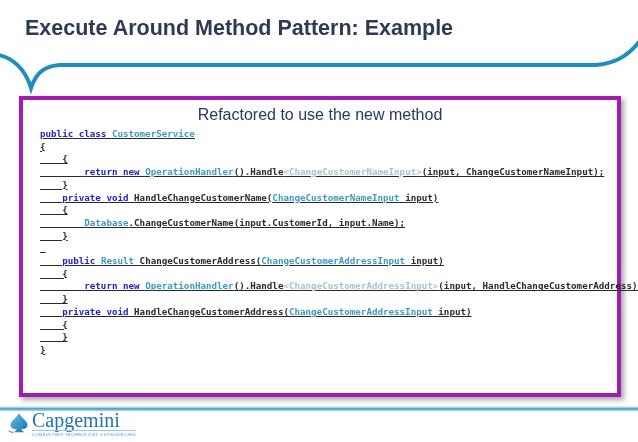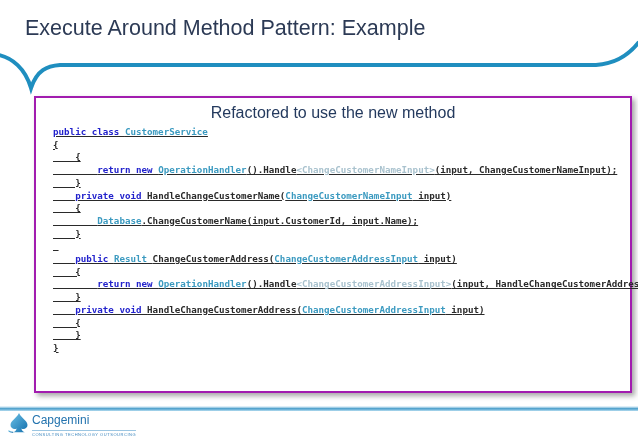--- a/index.html
+++ b/index.html
@@ -2,28 +2,27 @@
 <html><head>
 <meta charset="utf-8">
 <style>
   html,body{margin:0;padding:0;background:#fff;}
   .slide{
     position:relative;width:638px;height:442px;background:#ffffff;
     overflow:hidden;font-family:"Liberation Sans",sans-serif;
   }
   .slide-title{
     position:absolute;left:25px;top:13px;font-size:21.5px;line-height:30px;
-    color:#2c3a55;letter-spacing:0;font-weight:400;white-space:nowrap;
+    color:#2c3a55;letter-spacing:0;font-weight:700;white-space:nowrap;
   }
   .swoosh{position:absolute;left:0;top:0;width:638px;height:100px;pointer-events:none;}
   .panel{
     position:absolute;left:19px;top:96px;width:594px;height:293px;
-    background:#ffffff;border:2px solid #a21caf;
+    background:#ffffff;border:4px solid #a21caf;
     box-shadow:3px 3px 5px rgba(60,60,60,.45);
-    margin-left:15px;
   }
   .panel-heading{
     margin-top:5px;text-align:center;font-size:16px;line-height:20px;
     color:#243a5e;font-weight:400;
   }
   .code{
     margin:3px 0 0 17px;font-family:"DejaVu Sans Mono",monospace;
     font-size:9.2px;line-height:12.7px;font-weight:700;color:#2a2a2a;
   }
   .code-line{white-space:pre;text-decoration:underline;}
@@ -33,21 +32,21 @@
   .code-line .pl{color:#2a2a2a;}
   .footer-divider{
     position:absolute;left:0;top:406px;width:638px;height:5px;
     background:linear-gradient(180deg,#ddeef8 0%,#dceef8 20%,#4e9fca 45%,#6fb4d9 70%,#b5dcef 100%);
   }
   .logo{
     position:absolute;left:8px;top:412px;display:flex;align-items:flex-start;
   }
   .logo-text{display:flex;flex-direction:column;margin-left:2px;}
   .wordmark{
-    font-family:Liberation Sans, sans-serif;color:#2373ae;font-size:12px;
+    font-family:Liberation Serif, serif;color:#2373ae;font-size:20px;
     line-height:17px;letter-spacing:0px;font-weight:400;
   }
   .tagline{
     font-family:"Liberation Sans",sans-serif;color:#3a85bd;font-size:4px;
     letter-spacing:0.55px;line-height:5px;margin-top:1px;white-space:nowrap;
     border-top:0.5px solid #9cc6e2;padding-top:1px;
   }
 </style>
 </head>
 <body>

